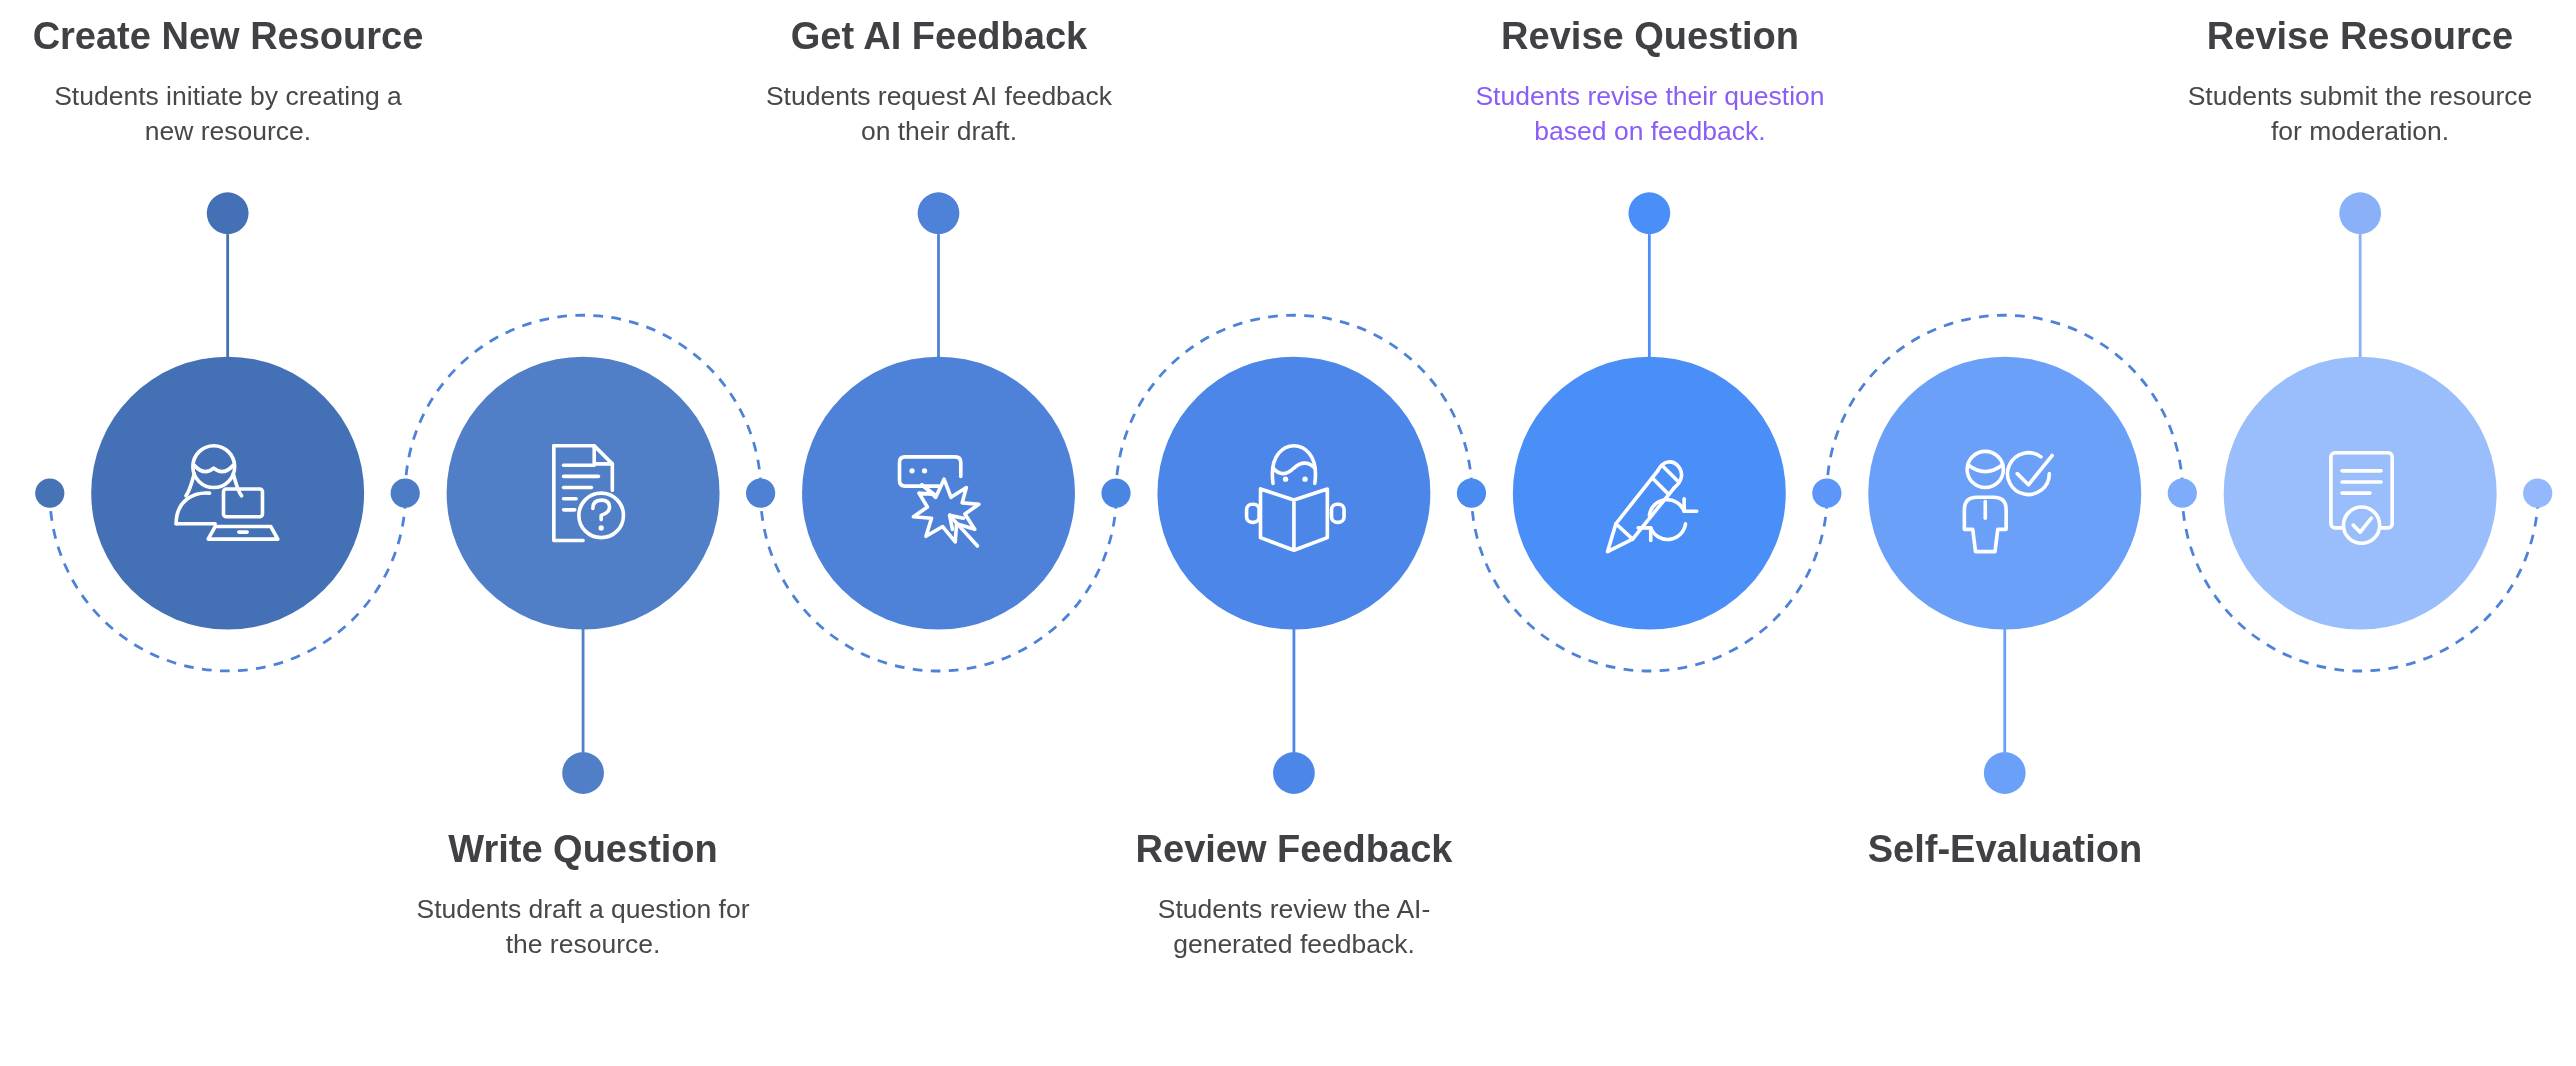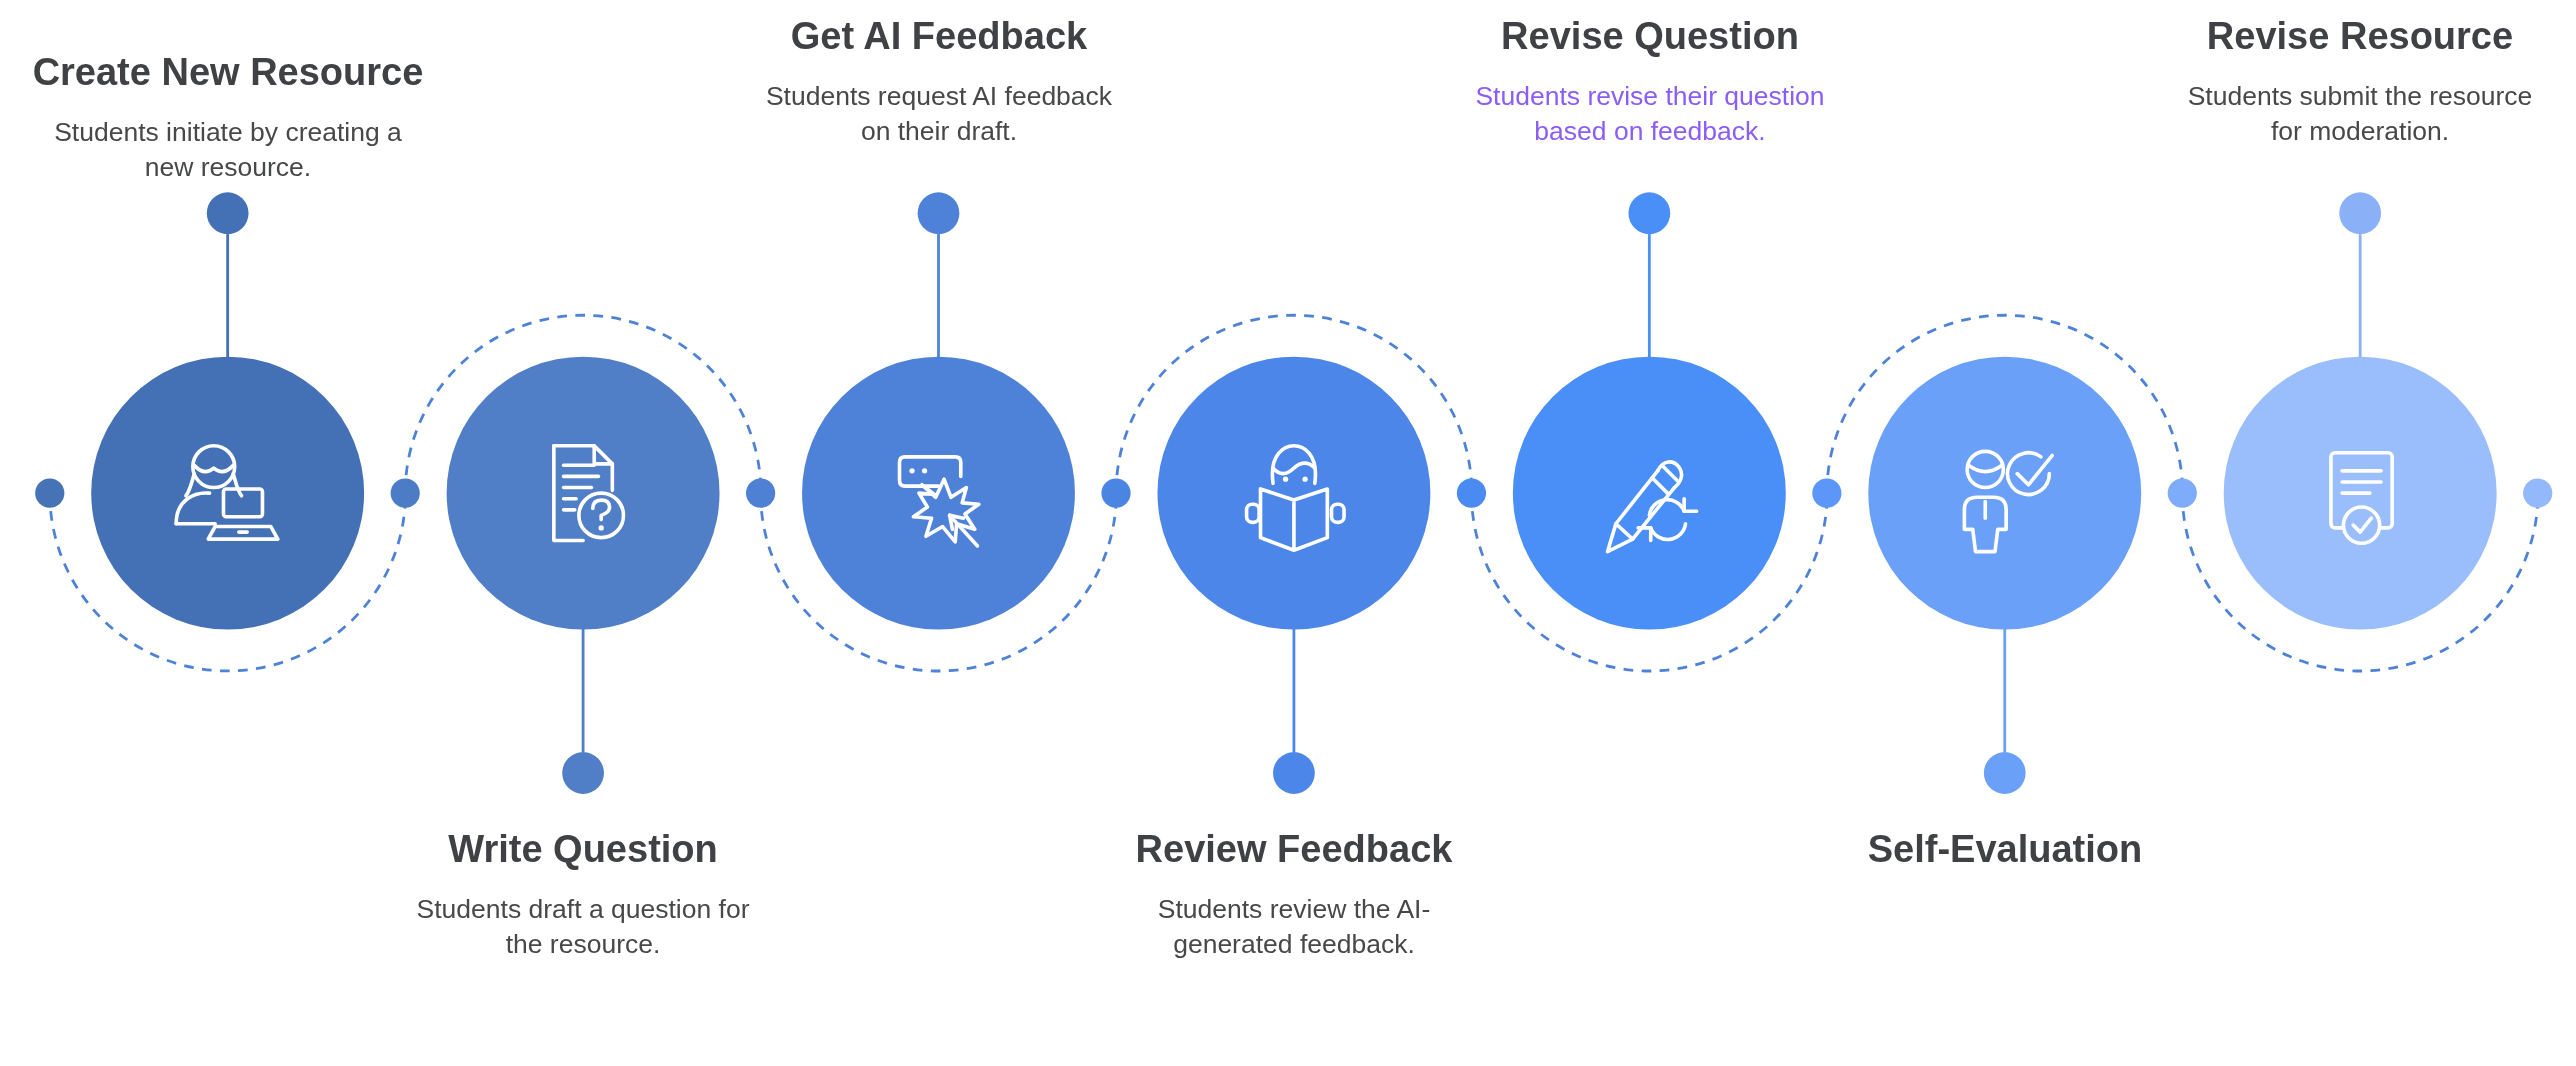--- a/index.html
+++ b/index.html
@@ -135,21 +135,21 @@
       <g transform="translate(3290,608) scale(2)" fill="none" stroke="#ffffff" stroke-width="2.6" stroke-linecap="round" stroke-linejoin="round">
         <rect x="29" y="21" width="44" height="54" rx="3"></rect>
         <path d="M37,34 H65"></path>
         <path d="M37,42 H65"></path>
         <path d="M37,50 H57"></path>
         <circle cx="51" cy="73" r="13" fill="#9abdfc" stroke="#ffffff"></circle>
         <path d="M45,73 L50,78 L58,68"></path>
       </g>
     </svg>
     <div class="step-text top" style="left: 12px;">
-      <div class="step-title" style="color: rgb(63, 65, 68); margin-top: 36px;">Create New Resource</div>
+      <div class="step-title" style="color: rgb(63, 65, 68);">Create New Resource</div>
       <div class="step-sub" style="color: rgb(71, 72, 73);">Students initiate by creating a
 new resource.</div>
     </div>
     <div class="step-text bottom" style="left: 367px;">
       <div class="step-title" style="color: rgb(63, 65, 68);">Write Question</div>
       <div class="step-sub" style="color: rgb(71, 72, 73);">Students draft a question for
 the resource.</div>
     </div>
     <div class="step-text top" style="left: 723px;">
       <div class="step-title" style="color: rgb(63, 65, 68);">Get AI Feedback</div>

